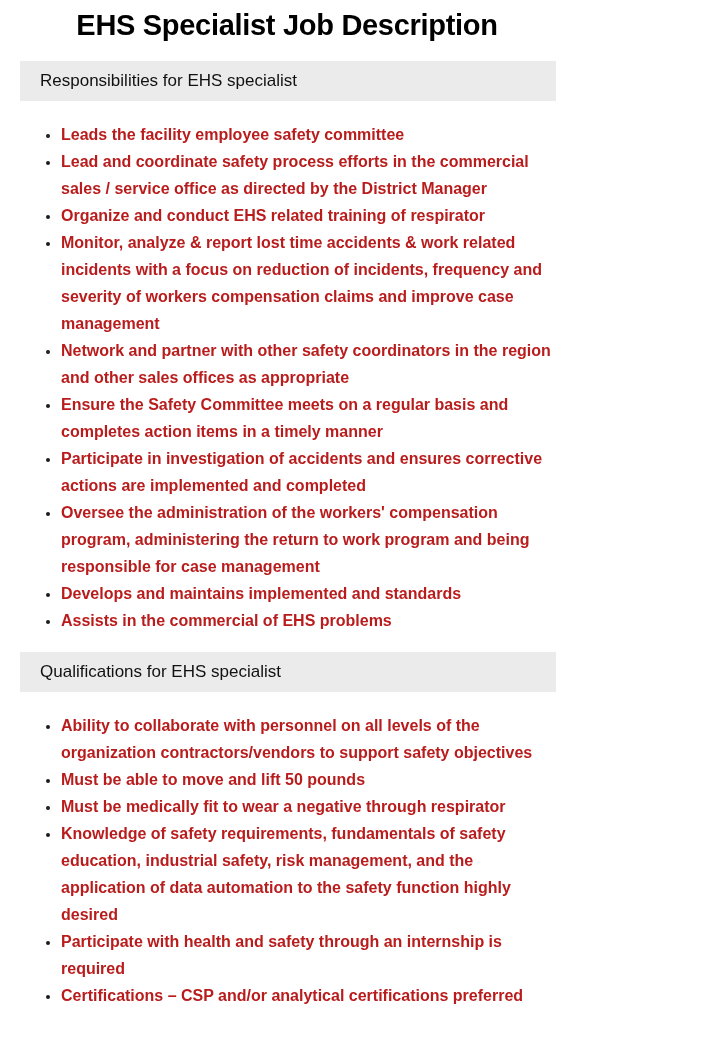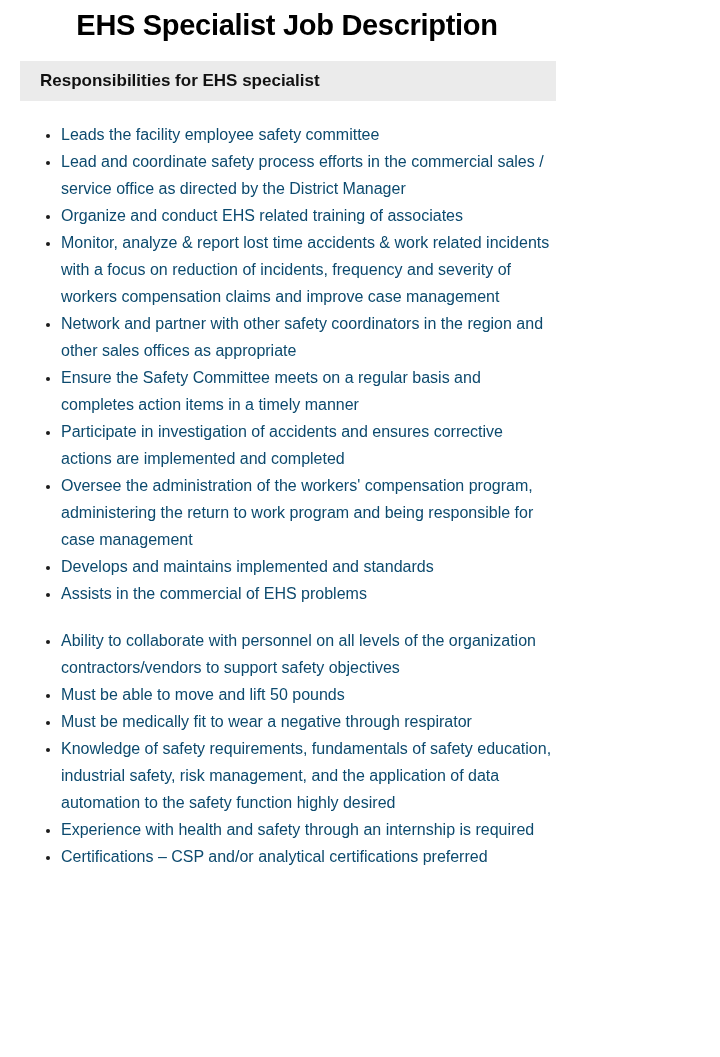--- a/index.html
+++ b/index.html
@@ -32,67 +32,69 @@
     font-size: 16px;
     line-height: 27px;
     margin: 19px 0 0 0;
     color: #1c1c1c;
   }
   .section-heading {
     background: #ebebeb;
     color: #111111;
     font-size: 17px;
     line-height: 20px;
-    font-weight: 700;
+    font-weight: 400;
     padding: 10px 20px;
     margin: 18px -2px 0 0;
   }
   ul.item-list {
     margin: 20px 0 0 0;
     padding: 0 0 0 41px;
     list-style: disc outside;
   }
   ul.item-list li {
     font-size: 16px;
     line-height: 27px;
-    color: #0c4a6e;
+    color: #b91c1c;
     padding: 0;
     margin: 0;
+    font-weight: bold;
   }
   ul.item-list li::marker {
     font-size: 13px;
     color: #1c1c1c;
   }
 </style>
 </head>
 <body>
 
 <div class="page">
 
   <h1 class="doc-title">EHS Specialist Job Description</h1>
 
 
   <div class="section-heading">Responsibilities for EHS specialist</div>
 
   <ul class="item-list">
     <li>Leads the facility employee safety committee</li>
     <li>Lead and coordinate safety process efforts in the commercial sales / service office as directed by the District Manager</li>
-    <li>Organize and conduct EHS related training of associates</li>
+    <li>Organize and conduct EHS related training of respirator</li>
     <li>Monitor, analyze &amp; report lost time accidents &amp; work related incidents with a focus on reduction of incidents, frequency and severity of workers compensation claims and improve case management</li>
     <li>Network and partner with other safety coordinators in the region and other sales offices as appropriate</li>
     <li>Ensure the Safety Committee meets on a regular basis and completes action items in a timely manner</li>
     <li>Participate in investigation of accidents and ensures corrective actions are implemented and completed</li>
     <li>Oversee the administration of the workers' compensation program, administering the return to work program and being responsible for case management</li>
     <li>Develops and maintains implemented and standards</li>
     <li>Assists in the commercial of EHS problems</li>
   </ul>
 
+  <div class="section-heading">Qualifications for EHS specialist</div>
 
   <ul class="item-list">
     <li>Ability to collaborate with personnel on all levels of the organization contractors/vendors to support safety objectives</li>
     <li>Must be able to move and lift 50 pounds</li>
     <li>Must be medically fit to wear a negative through respirator</li>
     <li>Knowledge of safety requirements, fundamentals of safety education, industrial safety, risk management, and the application of data automation to the safety function highly desired</li>
-    <li>Experience with health and safety through an internship is required</li>
+    <li>Participate with health and safety through an internship is required</li>
     <li>Certifications – CSP and/or analytical certifications preferred</li>
   </ul>
 
 </div>
 
 </body></html>

